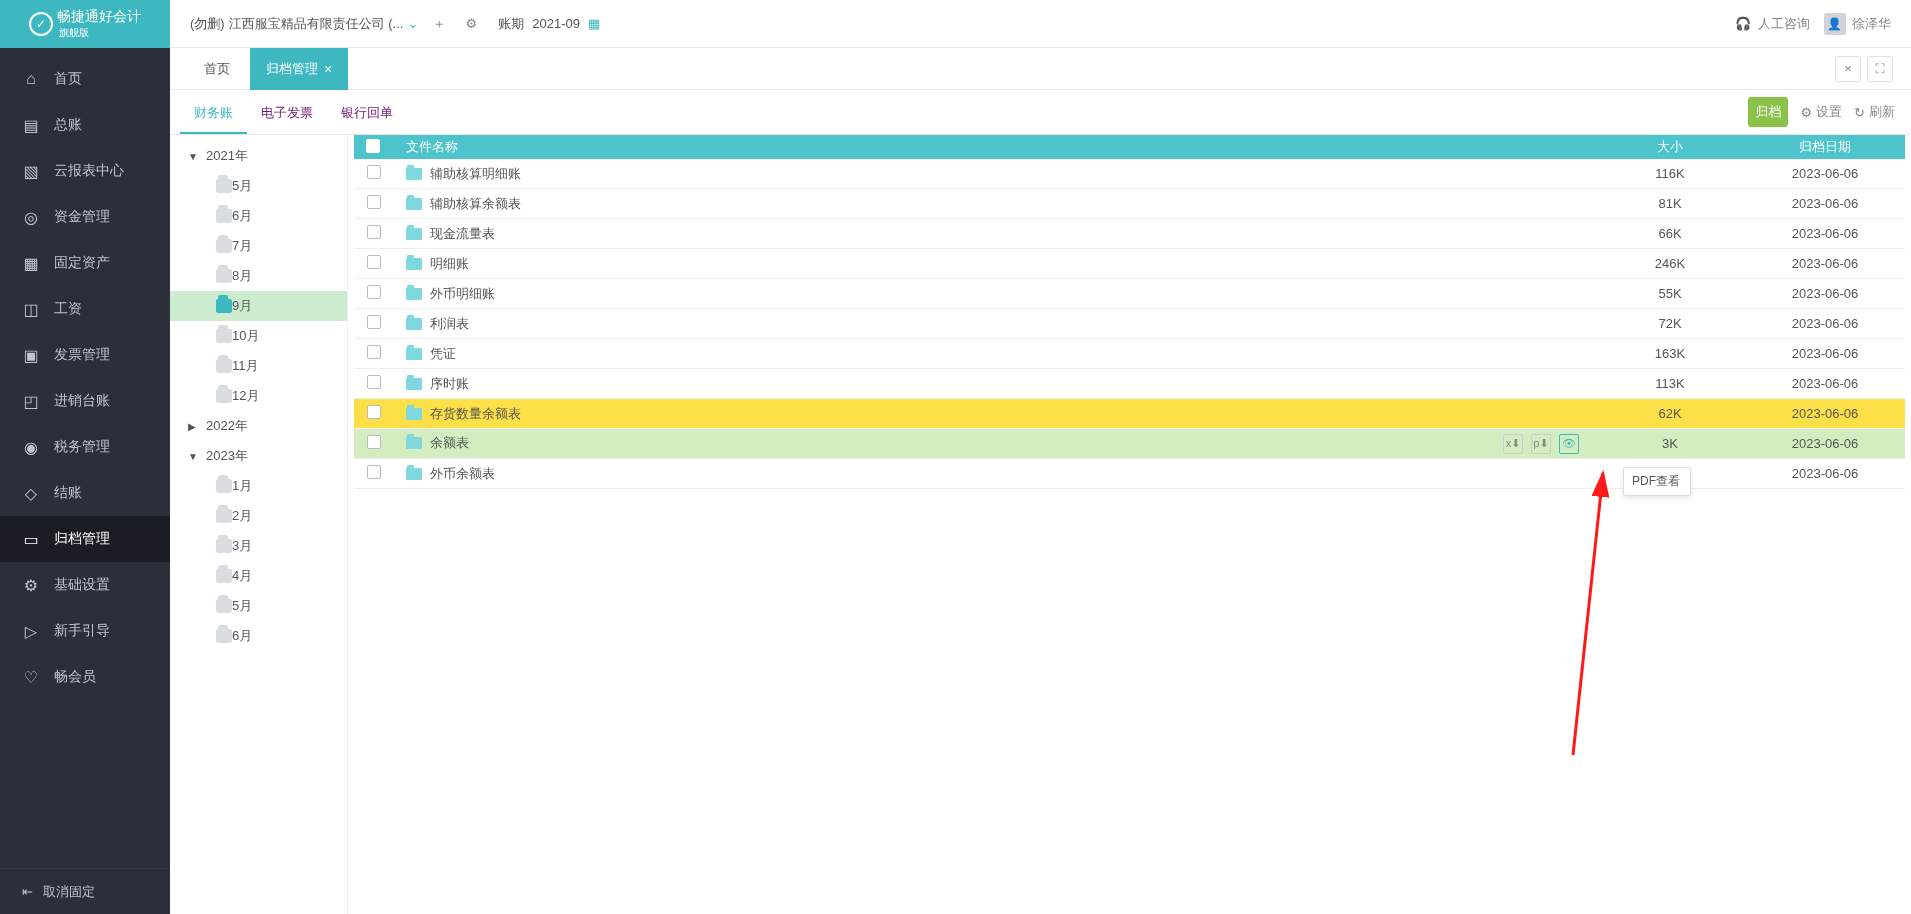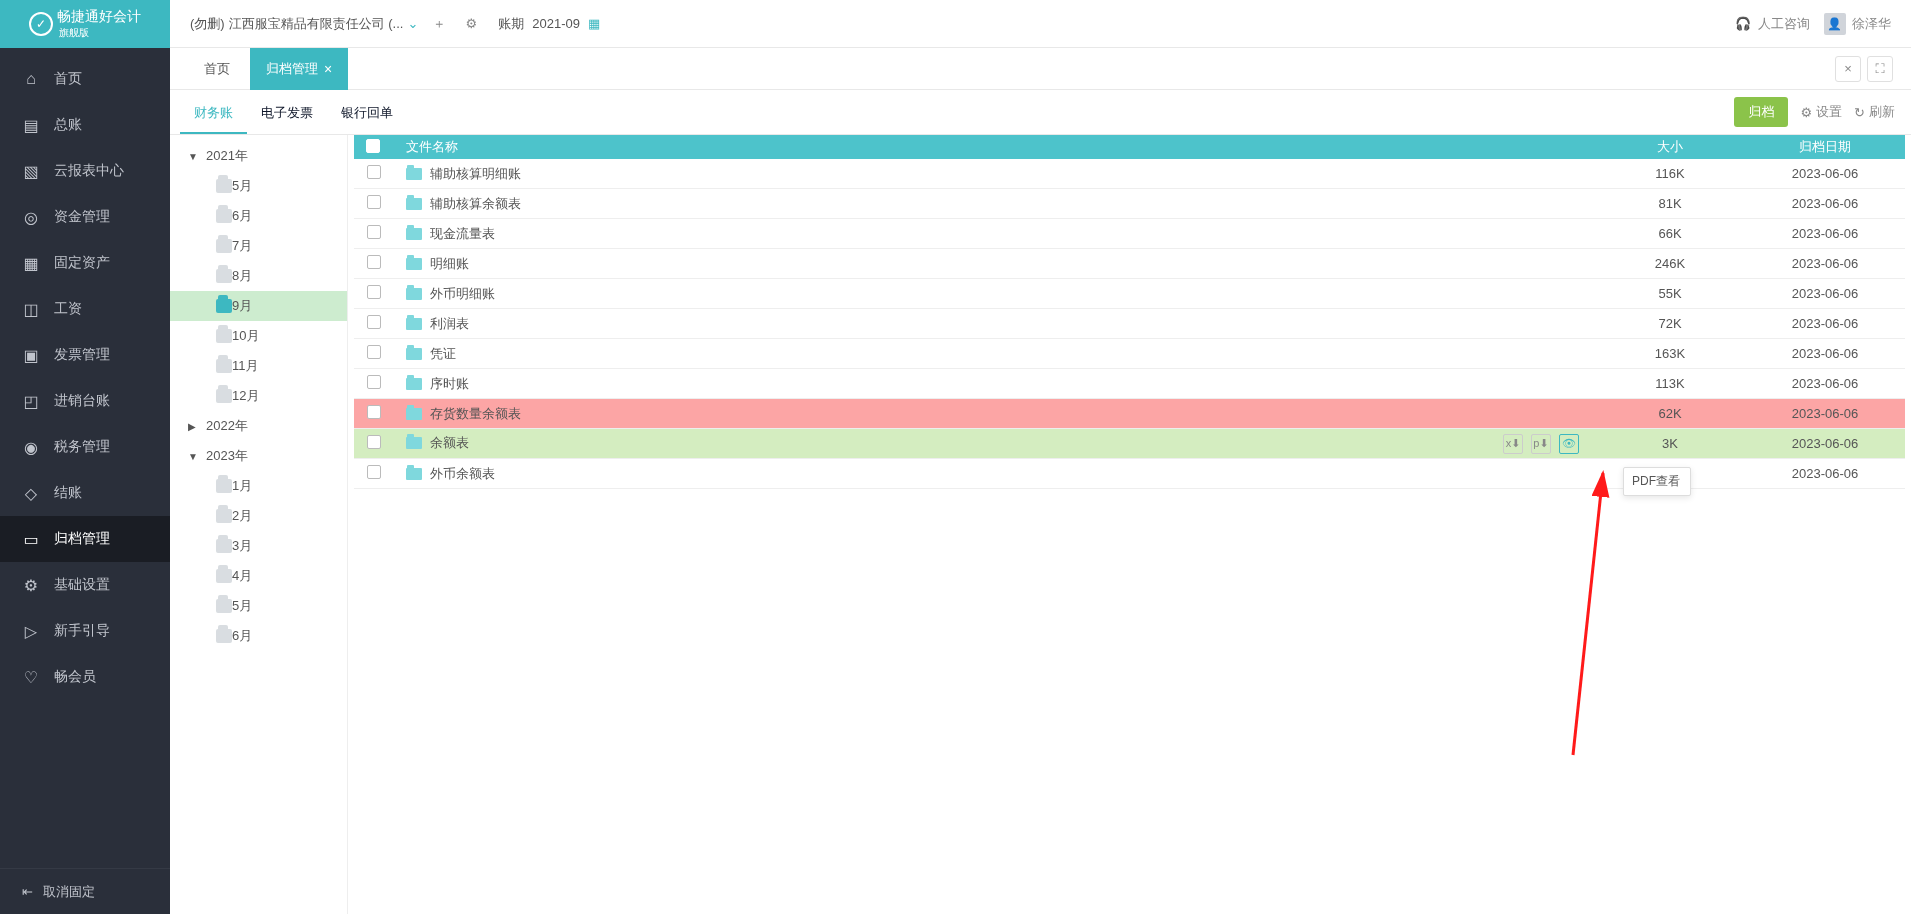--- a/index.html
+++ b/index.html
@@ -42,44 +42,44 @@
 .tab .close { font-size: 14px; }
 .tabs-spacer { flex: 1; }
 .tabs-controls { display: flex; gap: 6px; }
 .tabs-ctrl { width: 26px; height: 26px; border: 1px solid #e0e0e0; border-radius: 3px; display: flex; align-items: center; justify-content: center; color: #888; cursor: pointer; }
 
 
 .content { flex: 1; display: flex; min-height: 0; }
 
 
 .inner-left { width: 178px; display: flex; flex-direction: column; border-right: 1px solid #eee; }
-.subtab { padding: 10px 14px; cursor: pointer; color: #0f172a; border-bottom: 2px solid transparent; font-size: 13px; }
+.subtab { padding: 10px 14px; cursor: pointer; color: #701a75; border-bottom: 2px solid transparent; font-size: 13px; }
 .subtab.active { color: #3db8c1; border-bottom-color: #3db8c1; }
 .tree { flex: 1; padding: 6px 0; overflow: auto; }
 .tree-year { padding: 6px 18px; display: flex; align-items: center; gap: 8px; cursor: pointer; color: #555; }
 .tree-year .arrow { width: 10px; font-size: 10px; color: #555; }
 .tree-month { padding: 4px 0 4px 46px; display: flex; align-items: center; gap: 0; cursor: pointer; color: #555; height: 30px; }
 .tree-month.active { background: #cdeccf; }
 .month-icon { width: 16px; height: 14px; background: #d9dde1; border-radius: 2px; position: relative; }
 .month-icon::before { content: ''; position: absolute; top: -4px; left: 2px; width: 10px; height: 4px; background: #d9dde1; border-radius: 2px 2px 0 0; }
 .tree-month.active .month-icon { background: #3db8c1; }
 .tree-month.active .month-icon::before { background: #3db8c1; }
 
 
 .right-panel { flex: 1; display: flex; flex-direction: column; min-width: 0; }
-.btn-primary { background: #8bc34a; color: #fff; padding: 6px 14px; border: none; border-radius: 3px; cursor: pointer; font-size: 13px; }
+.btn-primary { background: #8bc34a; color: #fff; padding: 6px 7px; border: none; border-radius: 3px; cursor: pointer; font-size: 13px; }
 .tool-link { color: #888; display: flex; align-items: center; gap: 4px; cursor: pointer; }
 
 
 .table-wrap { flex: 1; overflow: auto; padding: 0 6px; position: relative; }
 .table { width: 100%; border-collapse: separate; border-spacing: 0; }
 .table th { background: #4dc3cb; color: #fff; font-weight: 400; height: 24px; text-align: left; padding: 0 12px; position: sticky; top: 0; }
 .table th.center, .table td.center { text-align: center; }
 .table td { height: 30px; padding: 0 12px; border-bottom: 1px solid #eee; color: #555; }
-.table tr.row-selected td { background: #fca5a5; }
+.table tr.row-selected td { background: #fde047; }
 .table tr.row-hover td { background: #d4edc0; }
 .col-check { width: 40px; text-align: center; }
 .col-size { width: 150px; }
 .col-date { width: 160px; }
 .chk { width: 14px; height: 14px; border: 1px solid #bbb; border-radius: 2px; display: inline-block; background: #fff; cursor: pointer; }
 .folder-mini { width: 16px; height: 12px; background: #7fd8dd; display: inline-block; vertical-align: middle; margin-right: 8px; border-radius: 1px; position: relative; }
 .folder-mini::before { content: ''; position: absolute; top: -3px; left: 1px; width: 7px; height: 3px; background: #7fd8dd; border-radius: 1px 1px 0 0; }
 .row-actions { display: inline-flex; gap: 8px; float: right; padding-right: 4px; }
 .action-icon { width: 20px; height: 20px; border: 1px solid #ccc; border-radius: 2px; display: flex; align-items: center; justify-content: center; font-size: 11px; color: #888; cursor: pointer; }
 .action-icon.active { border-color: #3db8c1; color: #3db8c1; }

